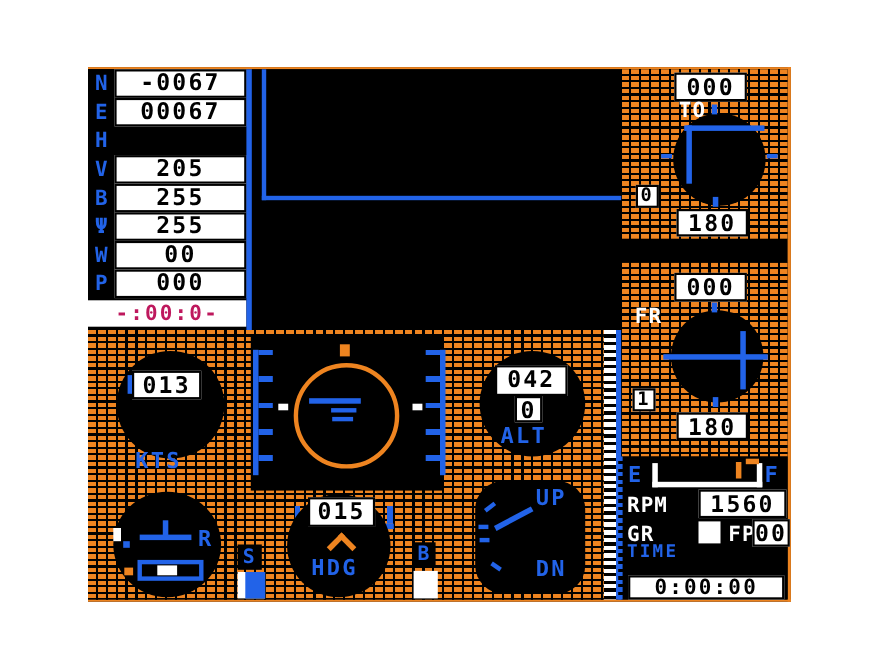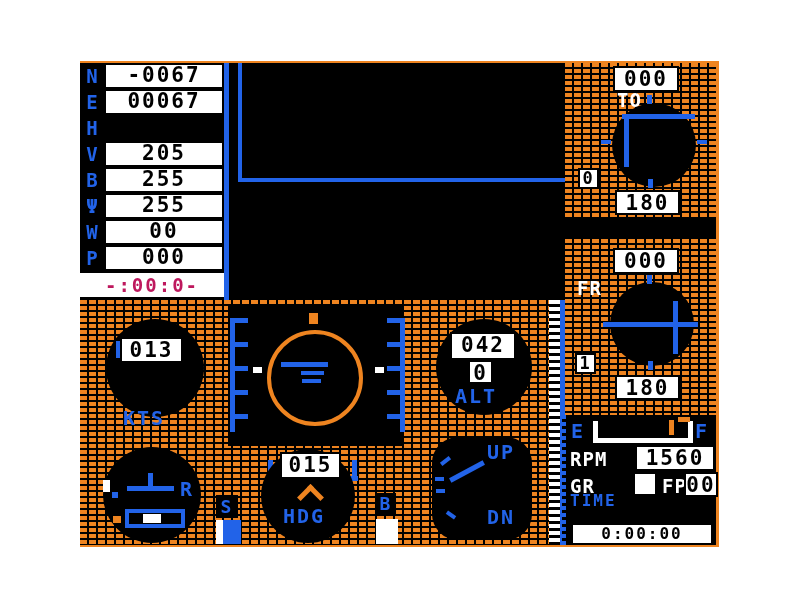--- a/index.html
+++ b/index.html
@@ -193,17 +193,17 @@
 
       <div class="wtxt abs" style="left:5px;top:33px;">RPM</div>
       <div class="abs vbox" style="left:70px;top:30px;width:76px;height:22px;">1560</div>
 
       <div class="wtxt abs" style="left:5px;top:60px;">GR</div>
       <div class="abs white" style="left:70px;top:59px;width:20px;height:20px;"></div>
       <div class="wtxt abs" style="left:97px;top:60px;">FP</div>
       <div class="abs vbox" style="left:119px;top:57px;width:30px;height:21px;">00</div>
 
       <div class="btxt abs" style="left:5px;top:76px;font-size:16px;">TIME</div>
-      <div class="abs vbox" style="left:6px;top:108px;width:138px;height:18px;font-size:16px;line-height:18px;">0:00:00</div>
+      <div class="abs vbox" style="left:6px;top:108px;width:138px;height:18px;font-size:19px;line-height:18px;">0:00:00</div>
     </div>
 
   </div>
 </div>
 
 </body></html>

